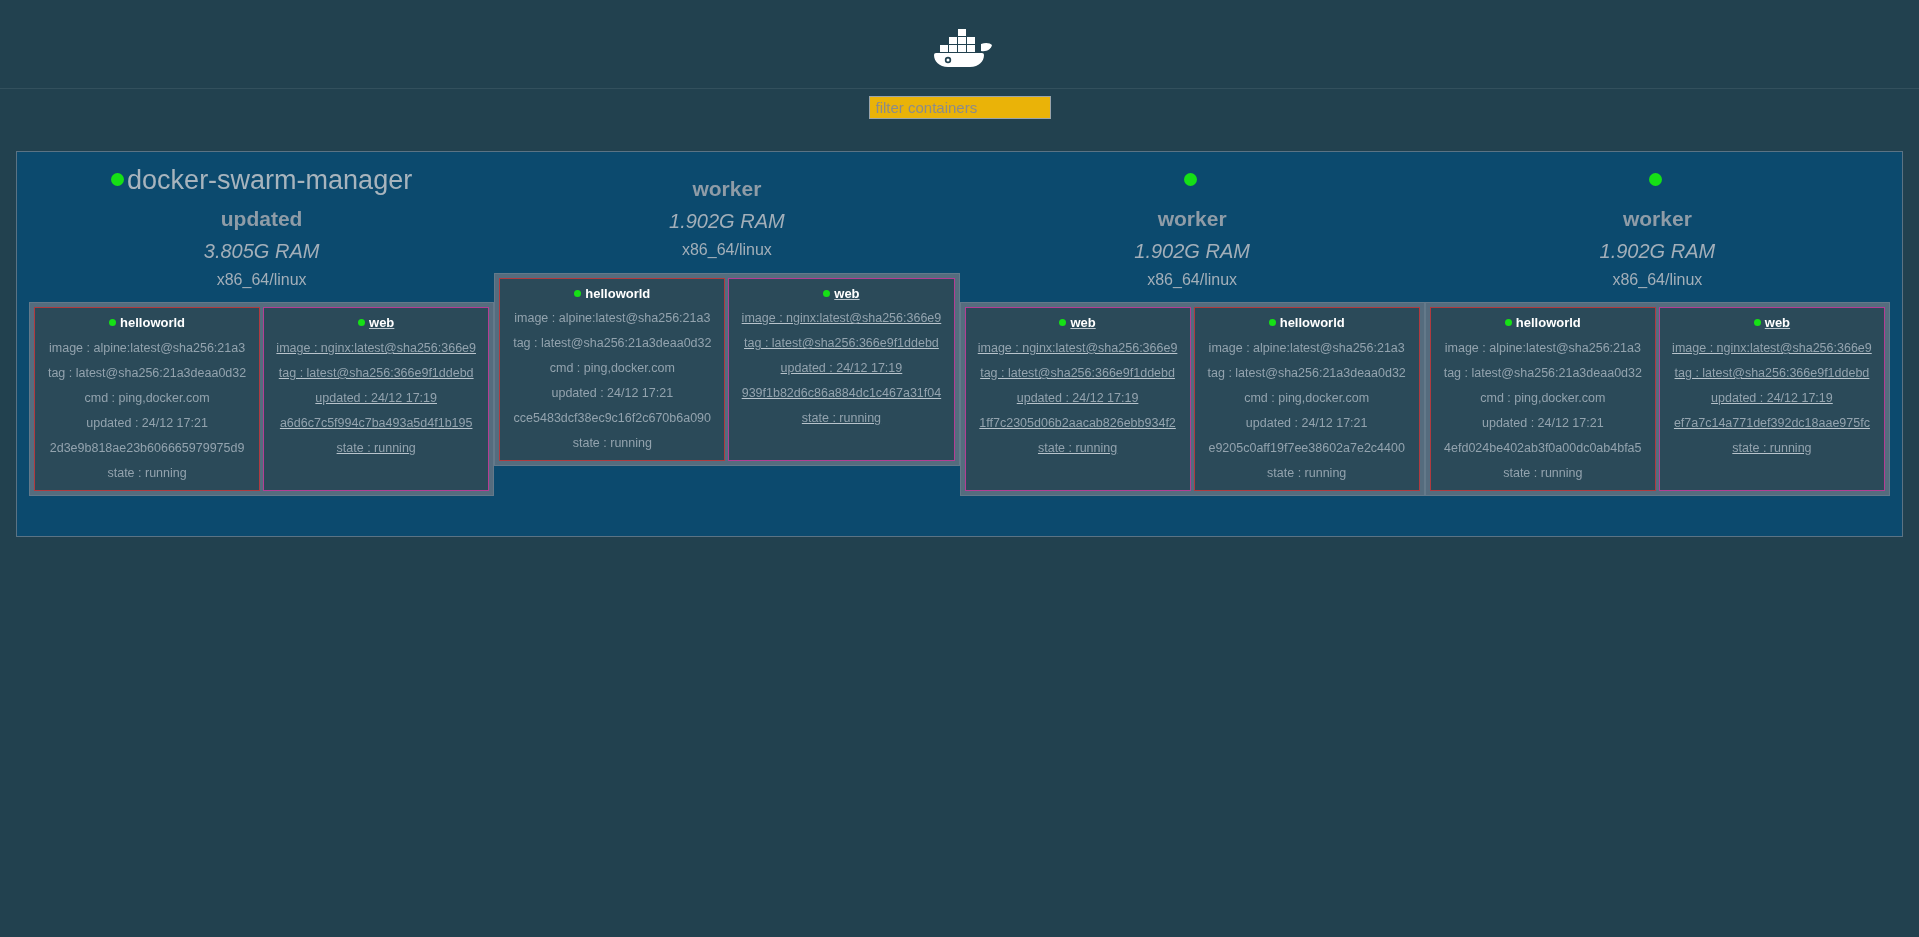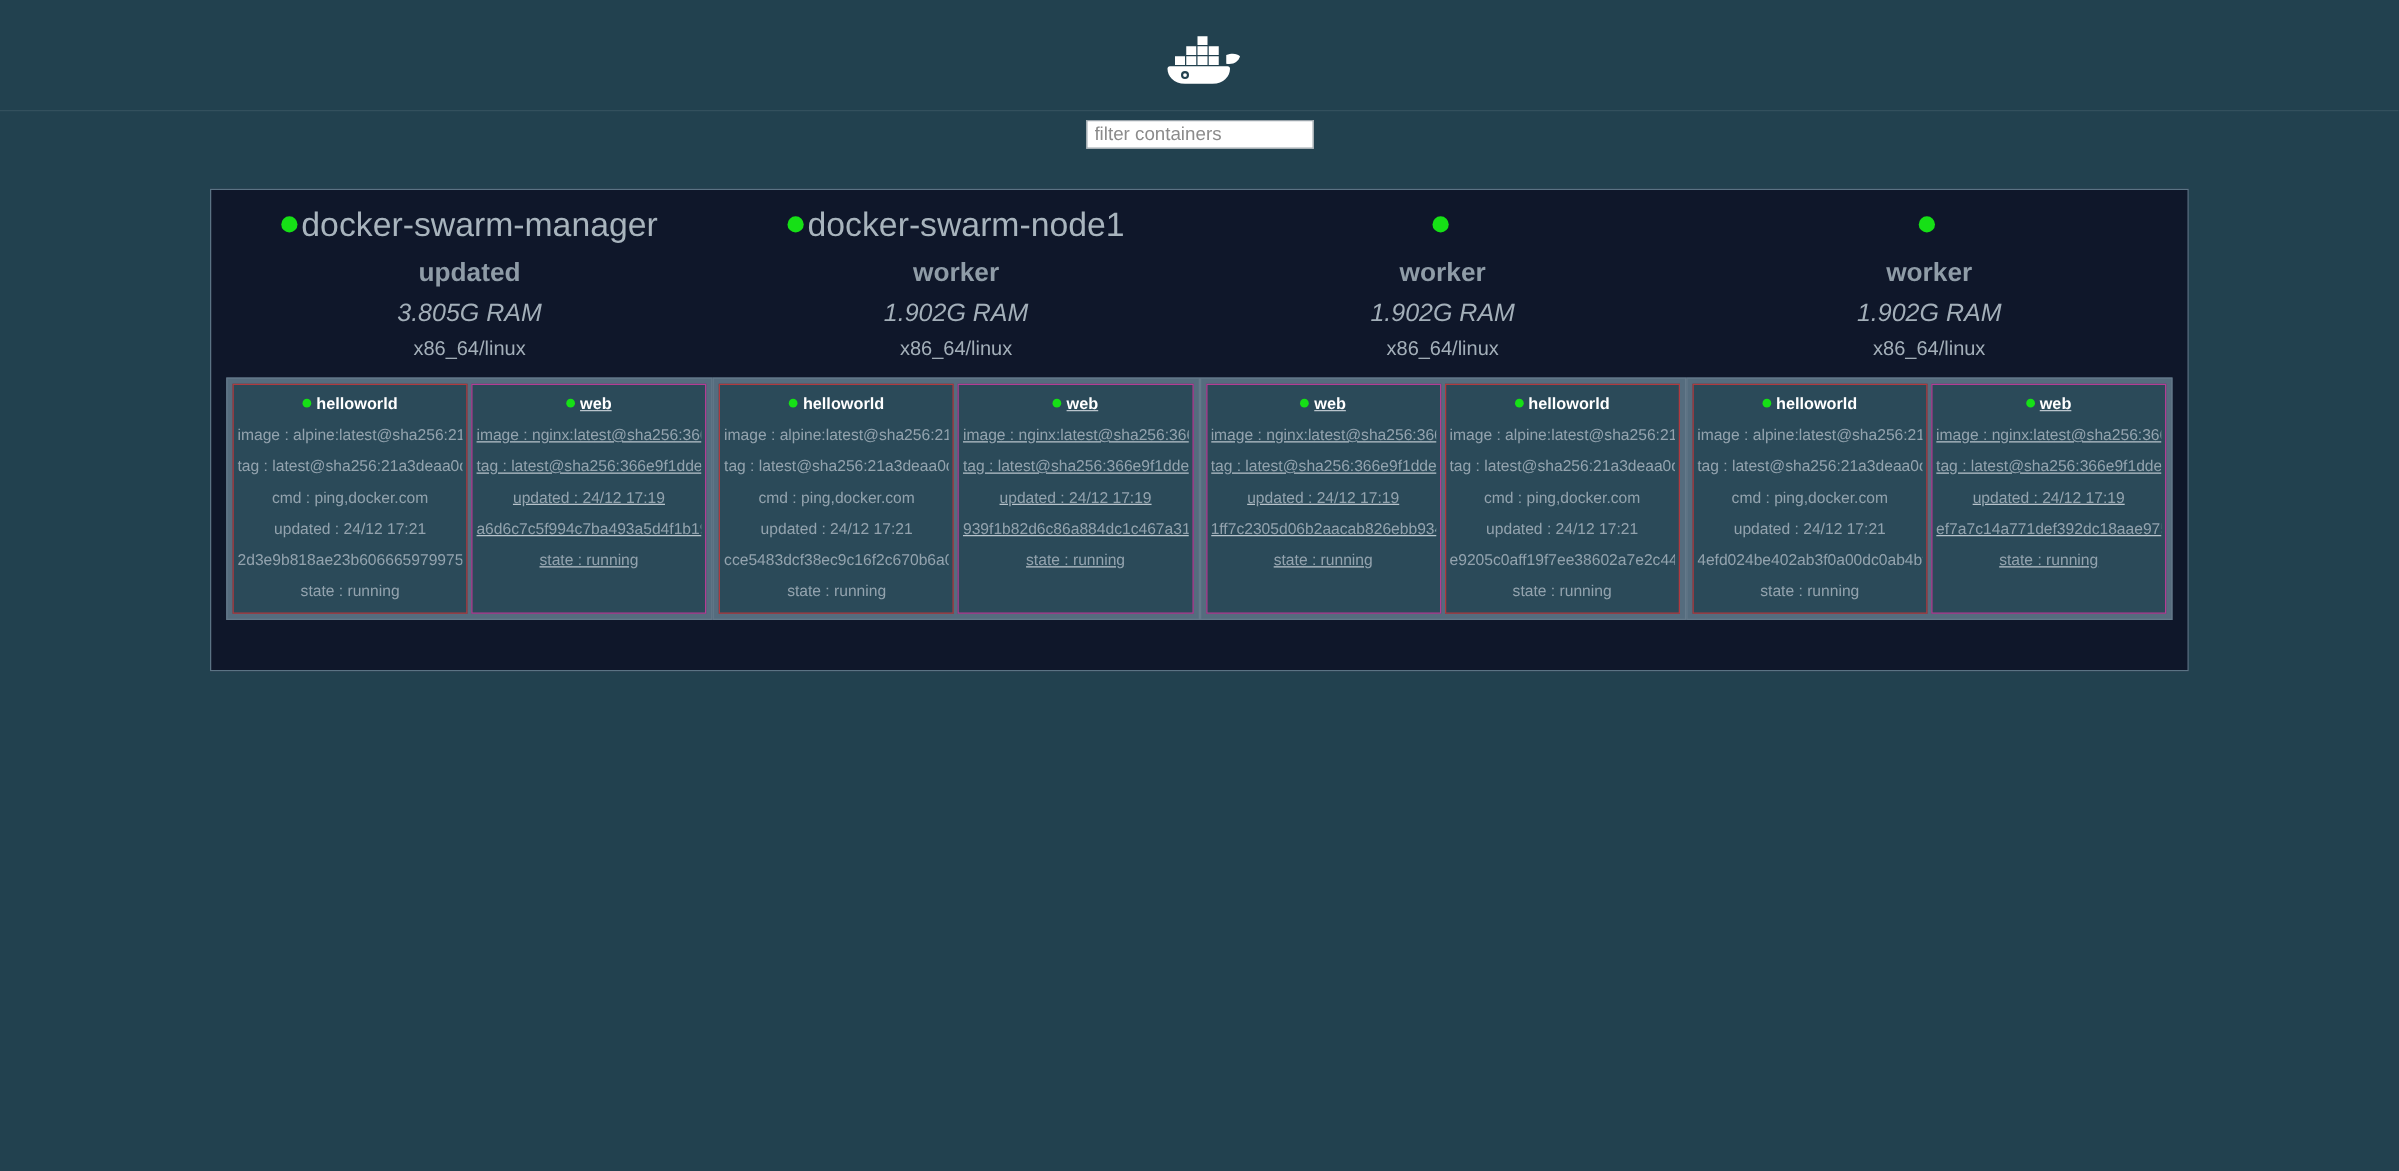--- a/index.html
+++ b/index.html
@@ -35,36 +35,36 @@
     display: flex;
     justify-content: center;
   }
   .filter-input {
     width: 182px;
     height: 23px;
     padding: 2px 6px;
     font-family: "Liberation Sans", sans-serif;
     font-size: 15px;
     color: #2b2b2b;
-    background: #ffffff;
+    background: #eab308;
     border: 1px solid #9aa4ab;
     border-radius: 0;
     outline: none;
   }
   .filter-input::placeholder { color: #8b8b8b; opacity: 1; }
 
   
   .swarm-wrap {
     display: flex;
     justify-content: center;
     margin-top: 32px;
   }
   .swarm {
-    width: 1583px;
-    background: #0f172a;
+    width: 1887px;
+    background: #0c4a6e;
     border: 1px solid #5b7competitor;
     border: 1px solid #5b7384;
     padding: 14px 12px 40px 12px;
     display: flex;
   }
 
   
   .node {
     flex: 1 1 0;
     min-width: 0;
@@ -221,21 +221,20 @@
             <div class="card-title"><span class="card-dot"></span><span>web</span></div>
             <div class="card-line">image : nginx:latest@sha256:366e9</div>
             <div class="card-line">tag : latest@sha256:366e9f1ddebd</div>
             <div class="card-line">updated : 24/12 17:19</div>
             <div class="card-line">a6d6c7c5f994c7ba493a5d4f1b195</div>
             <div class="card-line">state : running</div>
           </div>
         </div>
       </div>
       <div class="node">
-        <div class="node-name"><span class="node-dot"></span><span>docker-swarm-node1</span></div>
         <div class="node-role">worker</div>
         <div class="node-ram">1.902G RAM</div>
         <div class="node-arch">x86_64/linux</div>
         <div class="containers">
           <div class="card accent-helloworld">
             <div class="card-title"><span class="card-dot"></span><span>helloworld</span></div>
             <div class="card-line">image : alpine:latest@sha256:21a3</div>
             <div class="card-line">tag : latest@sha256:21a3deaa0d32</div>
             <div class="card-line">cmd : ping,docker.com</div>
             <div class="card-line">updated : 24/12 17:21</div>

